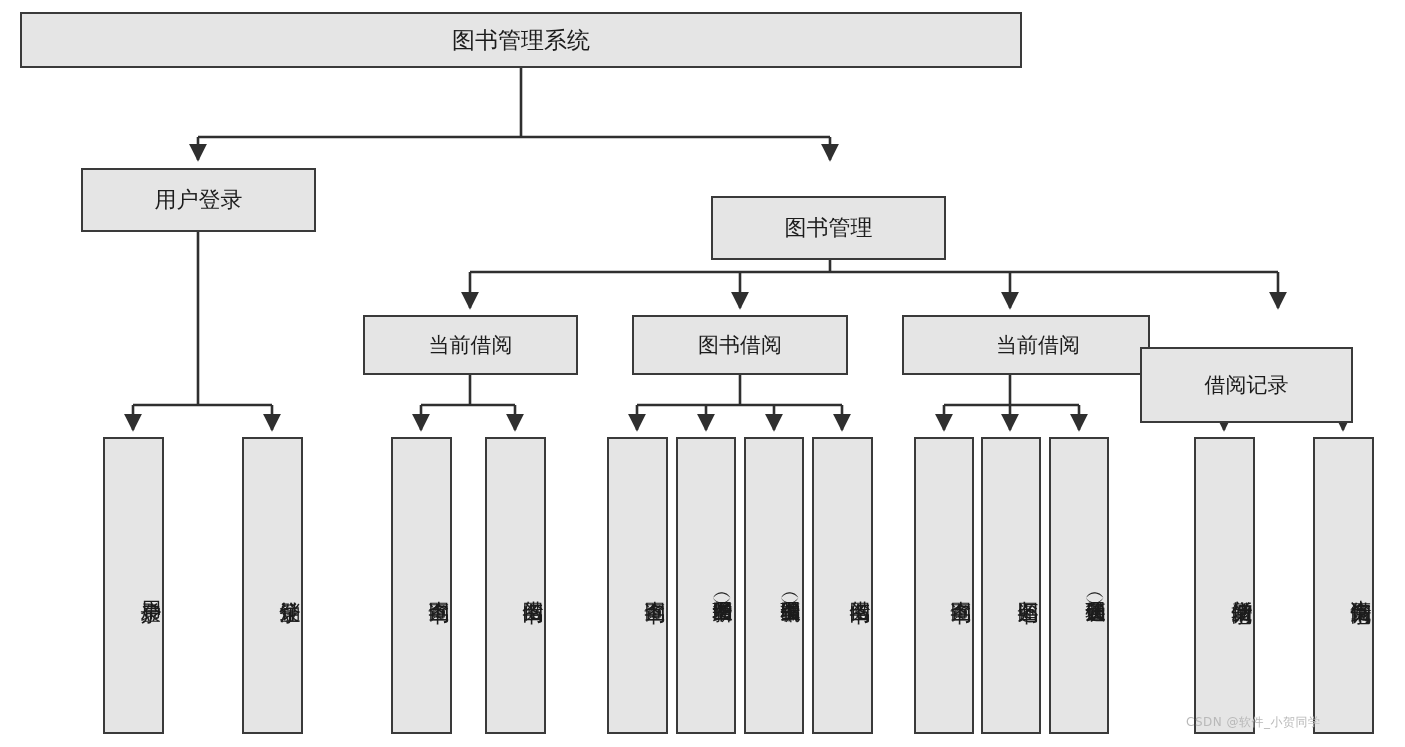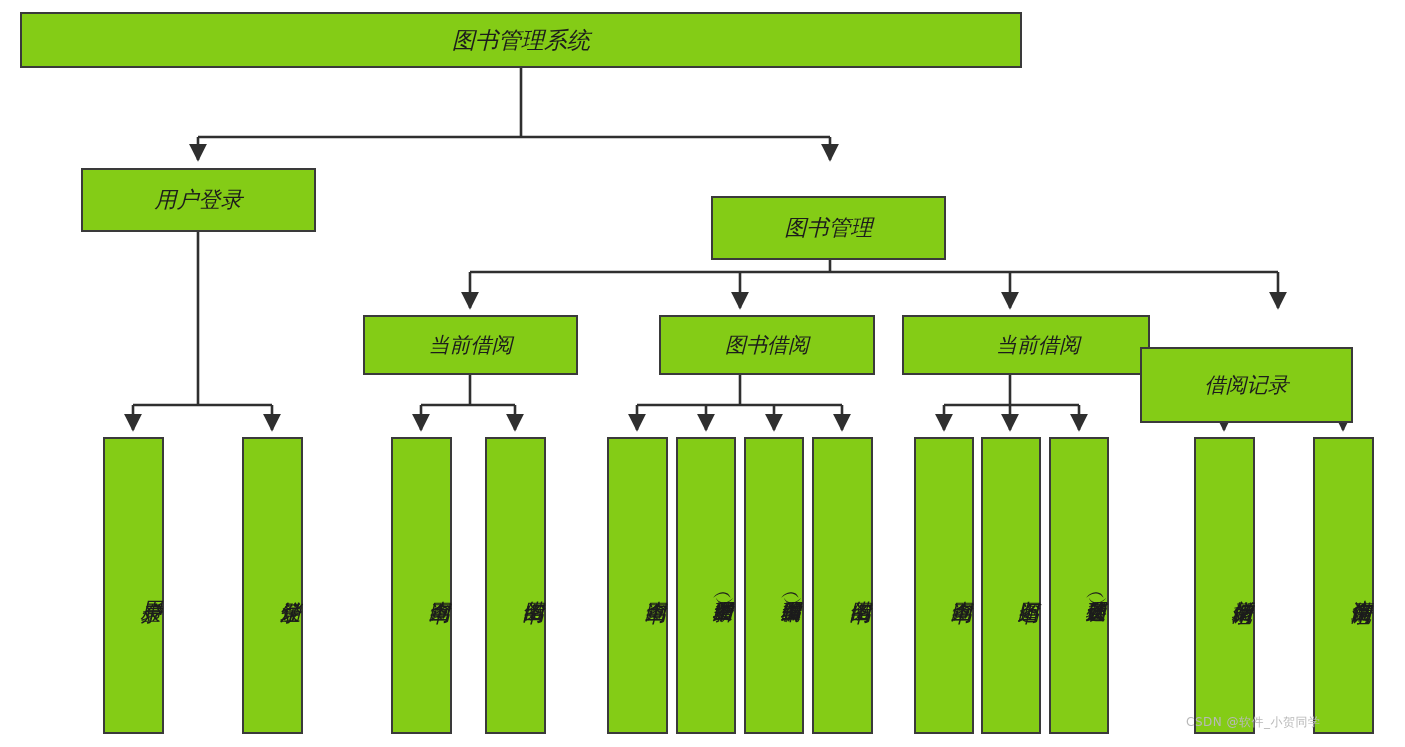--- a/index.html
+++ b/index.html
@@ -22,26 +22,25 @@
     left: 0;
     top: 0;
     width: 1405px;
     height: 747px;
     pointer-events: none;
   }
   .node {
     position: absolute;
     box-sizing: border-box;
     border: 2px solid #3a3a3a;
-    background: #84cc16;
+    background: #e5e5e5;
     display: flex;
     align-items: center;
     justify-content: center;
     color: #1c1c1c;
-    font-style: italic;
   }
   .node.root {
     font-size: 23px;
   }
   .node.level2 {
     font-size: 22px;
   }
   .node.level3 {
     font-size: 21px;
   }
@@ -136,21 +135,21 @@
   <div class="node level2" style="left:81px; top:168px; width:235px; height:64px;">
     <span>用户登录</span>
   </div>
   <div class="node level2" style="left:711px; top:168px; width:235px; height:64px;margin-top:28px;">
     <span>图书管理</span>
   </div>
 
   <div class="node level3" style="left:363px; top:315px; width:215px; height:60px;">
     <span>当前借阅</span>
   </div>
-  <div class="node level3" style="left:659px; top:315px; width:216px; height:60px;">
+  <div class="node level3" style="left:632px; top:315px; width:216px; height:60px;">
     <span>图书借阅</span>
   </div>
   <div class="node level3" style="left:902px; top:315px; width:248px; height:60px;padding-left:24px;">
     <span>当前借阅</span>
   </div>
   <div class="node level3" style="left:1140px; top:315px; width:213px; height:76px;margin-top:32px;">
     <span>借阅记录</span>
   </div>
 
   <div class="node leaf" style="left:103px; top:437px; width:61px; height:297px;">

